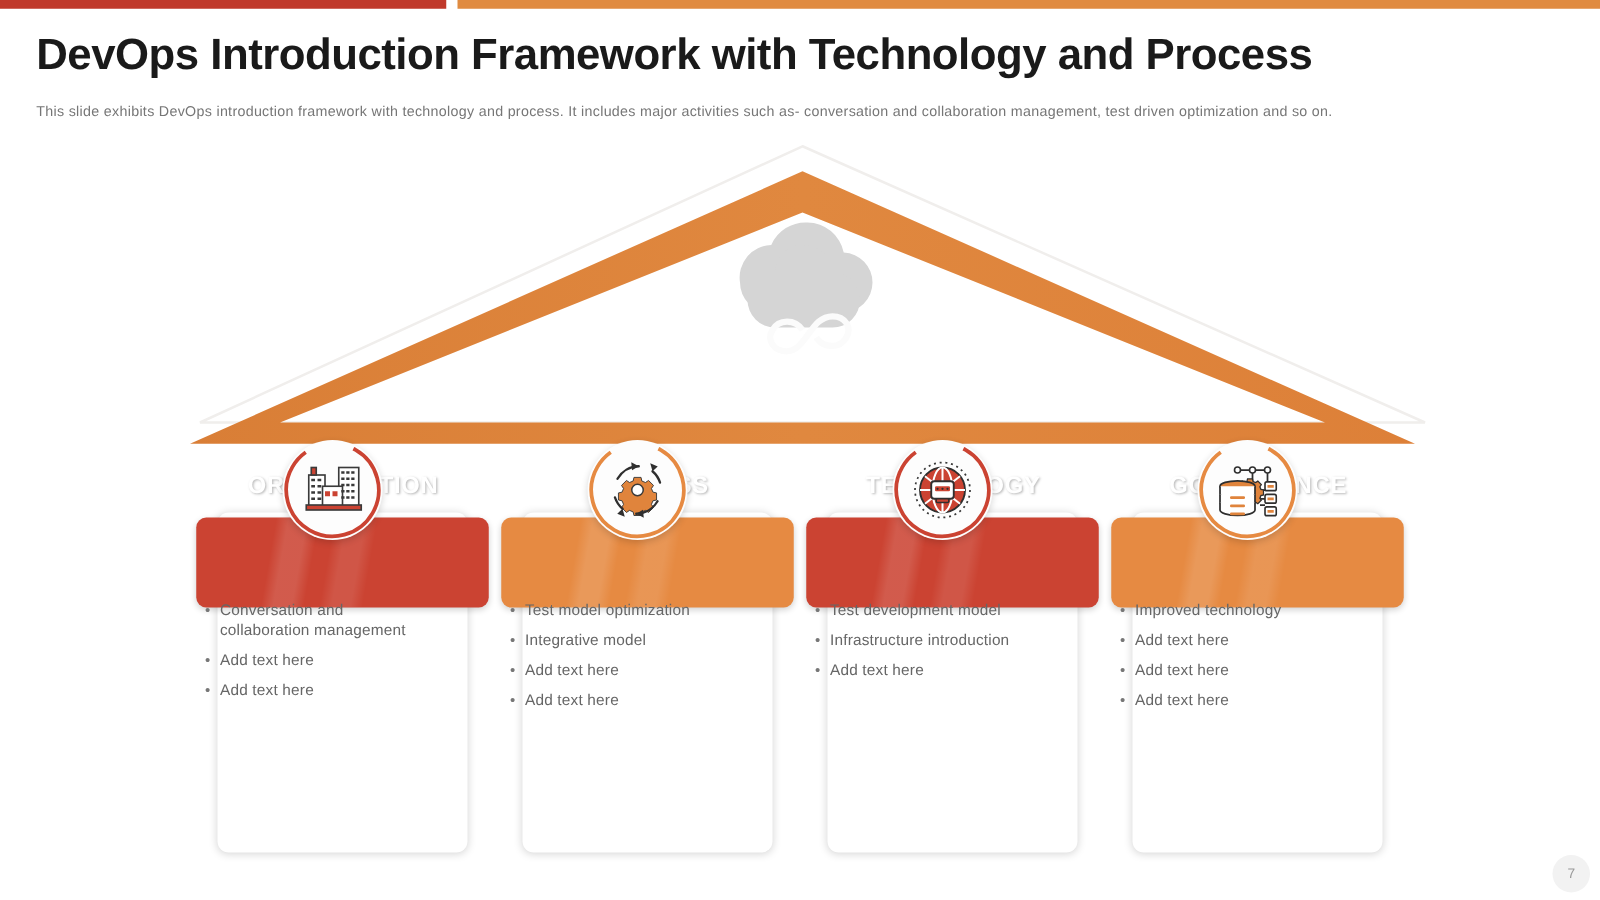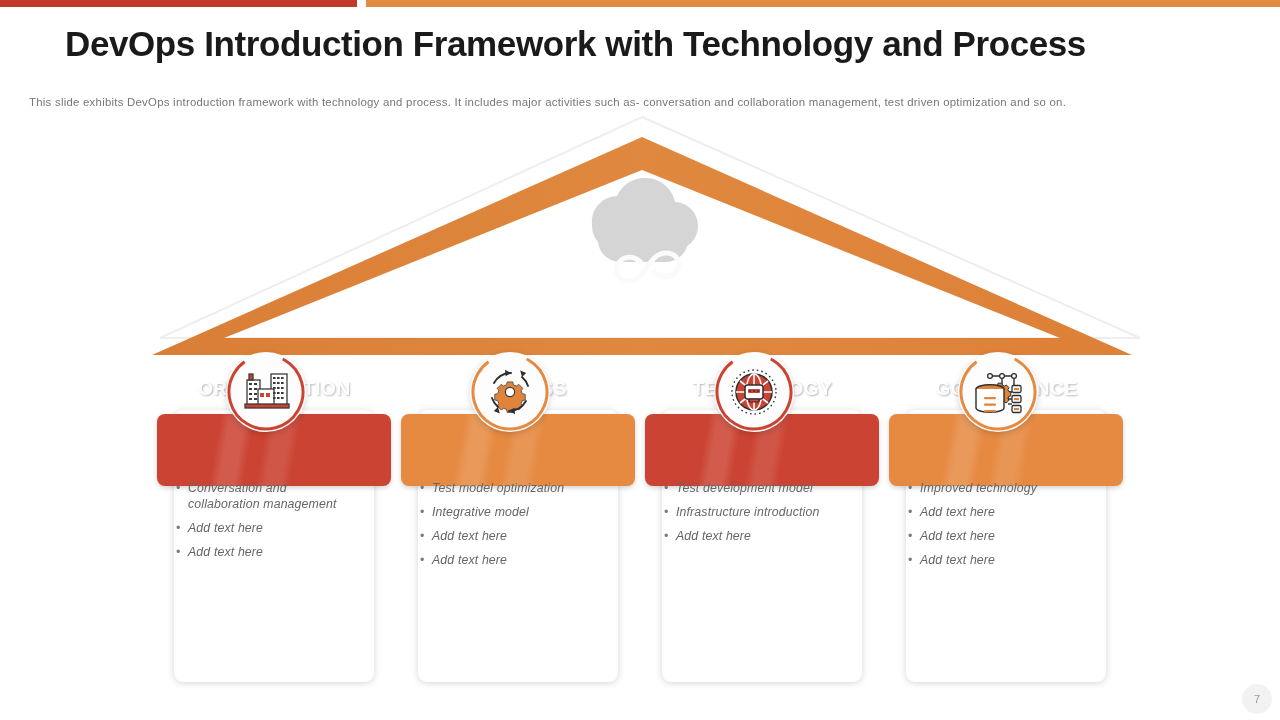--- a/index.html
+++ b/index.html
@@ -31,25 +31,24 @@
 
   
   #page-title {
     position: absolute;
     left: 29px; top: 24px;
     font-size: 35px;
     font-weight: bold;
     color: #1a1a1a;
     letter-spacing: -0.4px;
     white-space: nowrap;
-    margin-left: 36px;
   }
   #page-subtitle {
     position: absolute;
-    left: 29px; top: 96px;
+    left: 29px; top: 84px;
     font-size: 11.4px;
     color: #767676;
     letter-spacing: 0.25px;
     white-space: nowrap;
   }
 
   
   #roof {
     position: absolute;
     left: 150px; top: 110px;
@@ -127,26 +126,25 @@
     background: #fdfdfd;
     box-shadow: 0 2px 6px rgba(0,0,0,0.16);
     z-index: 4;
   }
   .card-icon svg {
     position: absolute;
     left: 0; top: 0;
   }
   .card-list {
     position: absolute;
-    left: 24px; top: 128px;
+    left: 12px; top: 128px;
     width: 178px;
     margin: 0;
     padding: 0;
     list-style: none;
-    font-style: italic;
   }
   .card-list li {
     position: relative;
     padding-left: 12px;
     font-size: 12.3px;
     line-height: 16px;
     color: #666666;
     margin-bottom: 8px;
     letter-spacing: 0.15px;
   }

